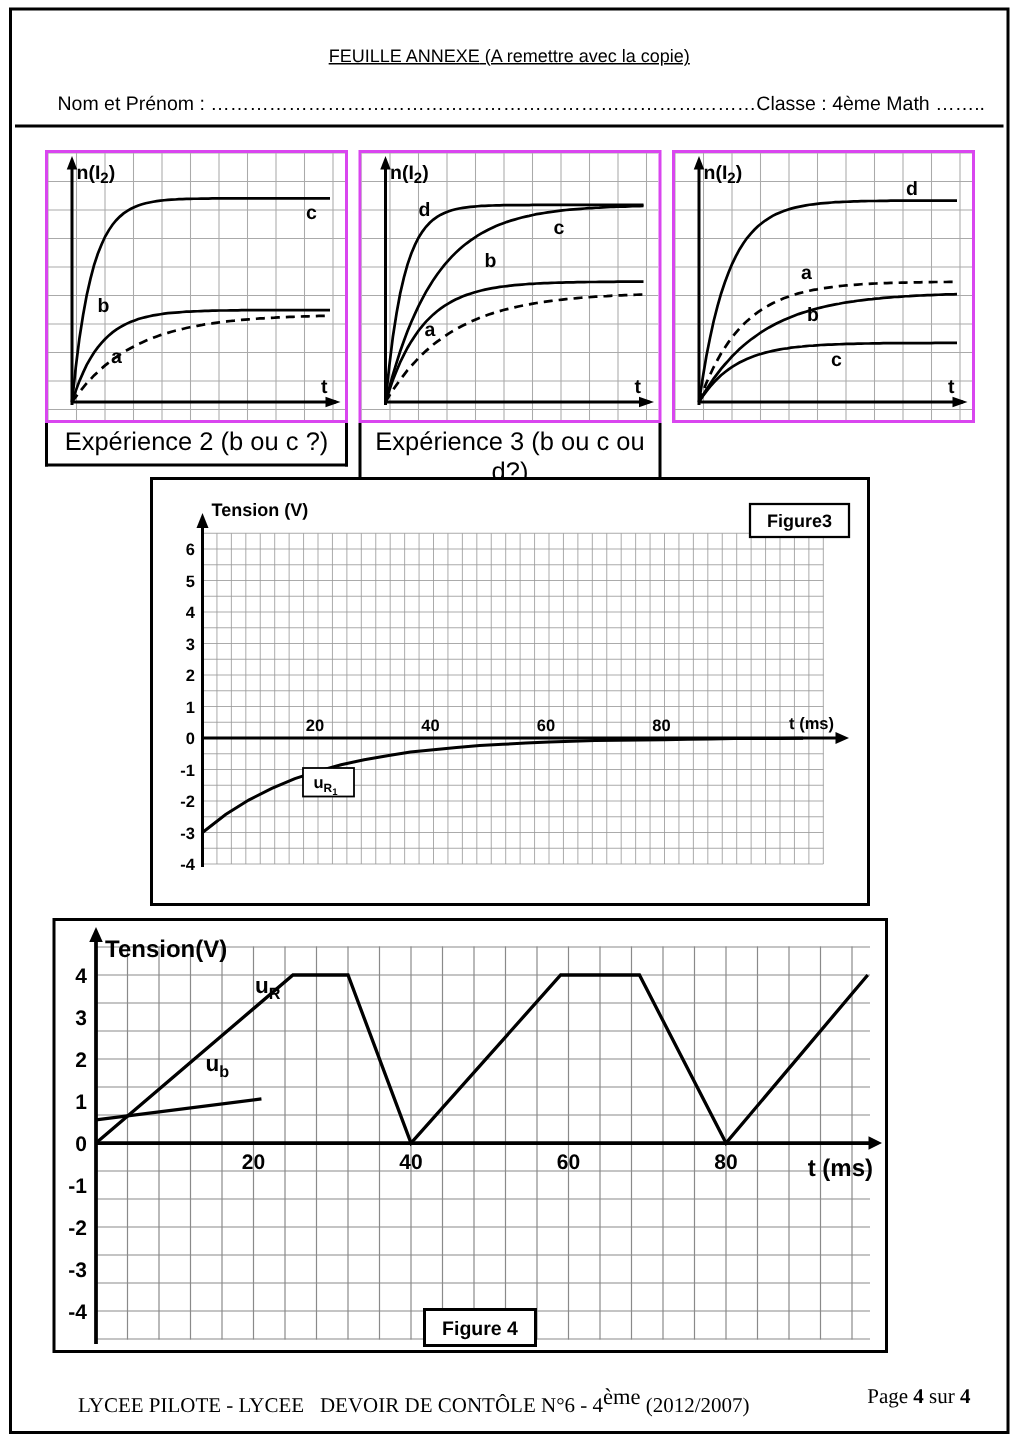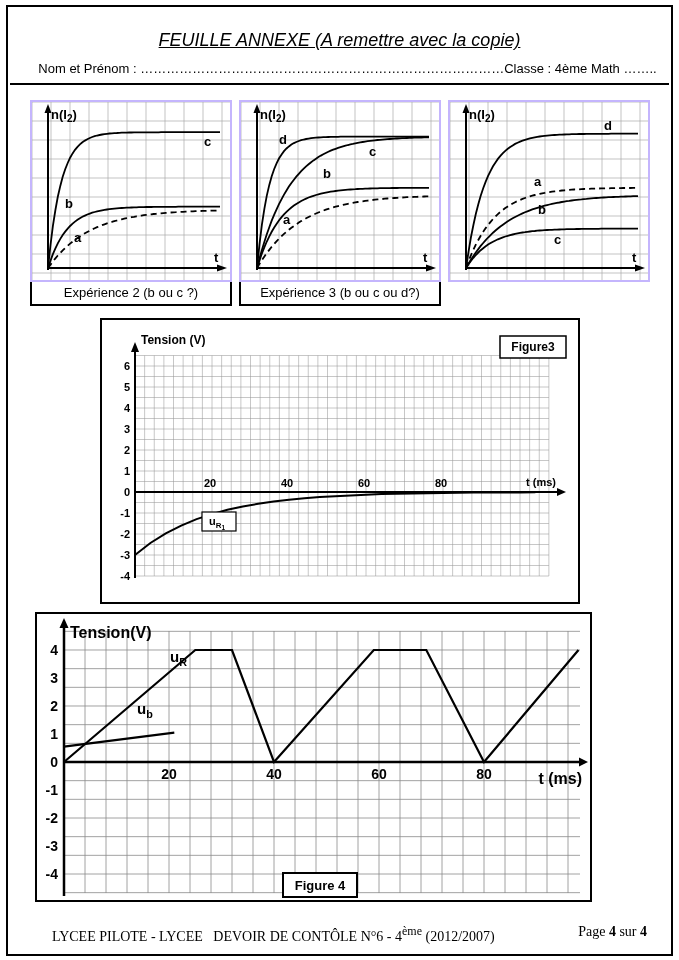--- a/index.html
+++ b/index.html
@@ -1,34 +1,34 @@
 <!DOCTYPE html>
 <html><head>
 <meta charset="utf-8">
 <style>
   * { margin:0; padding:0; box-sizing:border-box; }
   html,body { background:#fff; }
   body { font-family:"Liberation Sans", sans-serif; color:#000; }
   .page { position:relative; width:679px; height:960px; background:#fff; overflow:hidden; }
   .frame { position:absolute; left:6px; top:5px; right:6px; bottom:4px; border:2px solid #000; pointer-events:none; }
-  .title { position:absolute; top:30px; left:0; width:100%; text-align:center; font-size:18px;font-style:italic; }
+  .title { position:absolute; top:30px; left:0; width:100%; text-align:center; font-size:12px; }
   .title .underlined { text-decoration:underline; }
   .name-row { position:absolute; top:61px; left:38px; right:22px; display:flex; justify-content:center; font-size:13px; white-space:nowrap; overflow:hidden; }
   .header-rule { position:absolute; top:83px; left:10px; right:10px; border-top:2px solid #000; }
   .exp-row { position:absolute; top:100px; left:30px; display:flex; gap:7px; }
   .exp { width:202px; }
-  .exp-graph { width:202px; height:182px; border:2px solid #c4b5fd; background:#fff; }
-  .exp-caption { border:2px solid #000; border-top:none; text-align:center; font-size:13px; padding:3px 0 4px 0; background:#fff; }
+  .exp-graph { width:202px; height:182px; border:2px solid #d946ef; background:#fff; }
+  .exp-caption { border:2px solid #000; border-top:none; text-align:center; font-size:17px; padding:3px 0 4px 0; background:#fff; }
   .figbox { position:absolute; border:2px solid #000; background:#fff; }
   #fig3 { left:100px; top:318px; width:480px; height:286px; }
   #fig4 { left:35px; top:612px; width:557px; height:290px; }
   .figbox svg, .exp-graph svg { display:block; width:100%; height:100%; }
   .footer { position:absolute; top:924px; left:30px; right:32px; display:flex; justify-content:space-between; font-family:"Liberation Serif", serif; font-size:14px; }
   .footer .left { padding-left:22px; }
-  .footer sup { font-size:12px; }
+  .footer sup { font-size:15px; }
 </style>
 </head>
 <body>
 
 <div class="page">
   <div class="frame"></div>
 
   <div class="title">
     <span class="underlined"><span>FEUILLE ANNEXE</span><span> (A remettre avec la copie)</span></span>
   </div>

